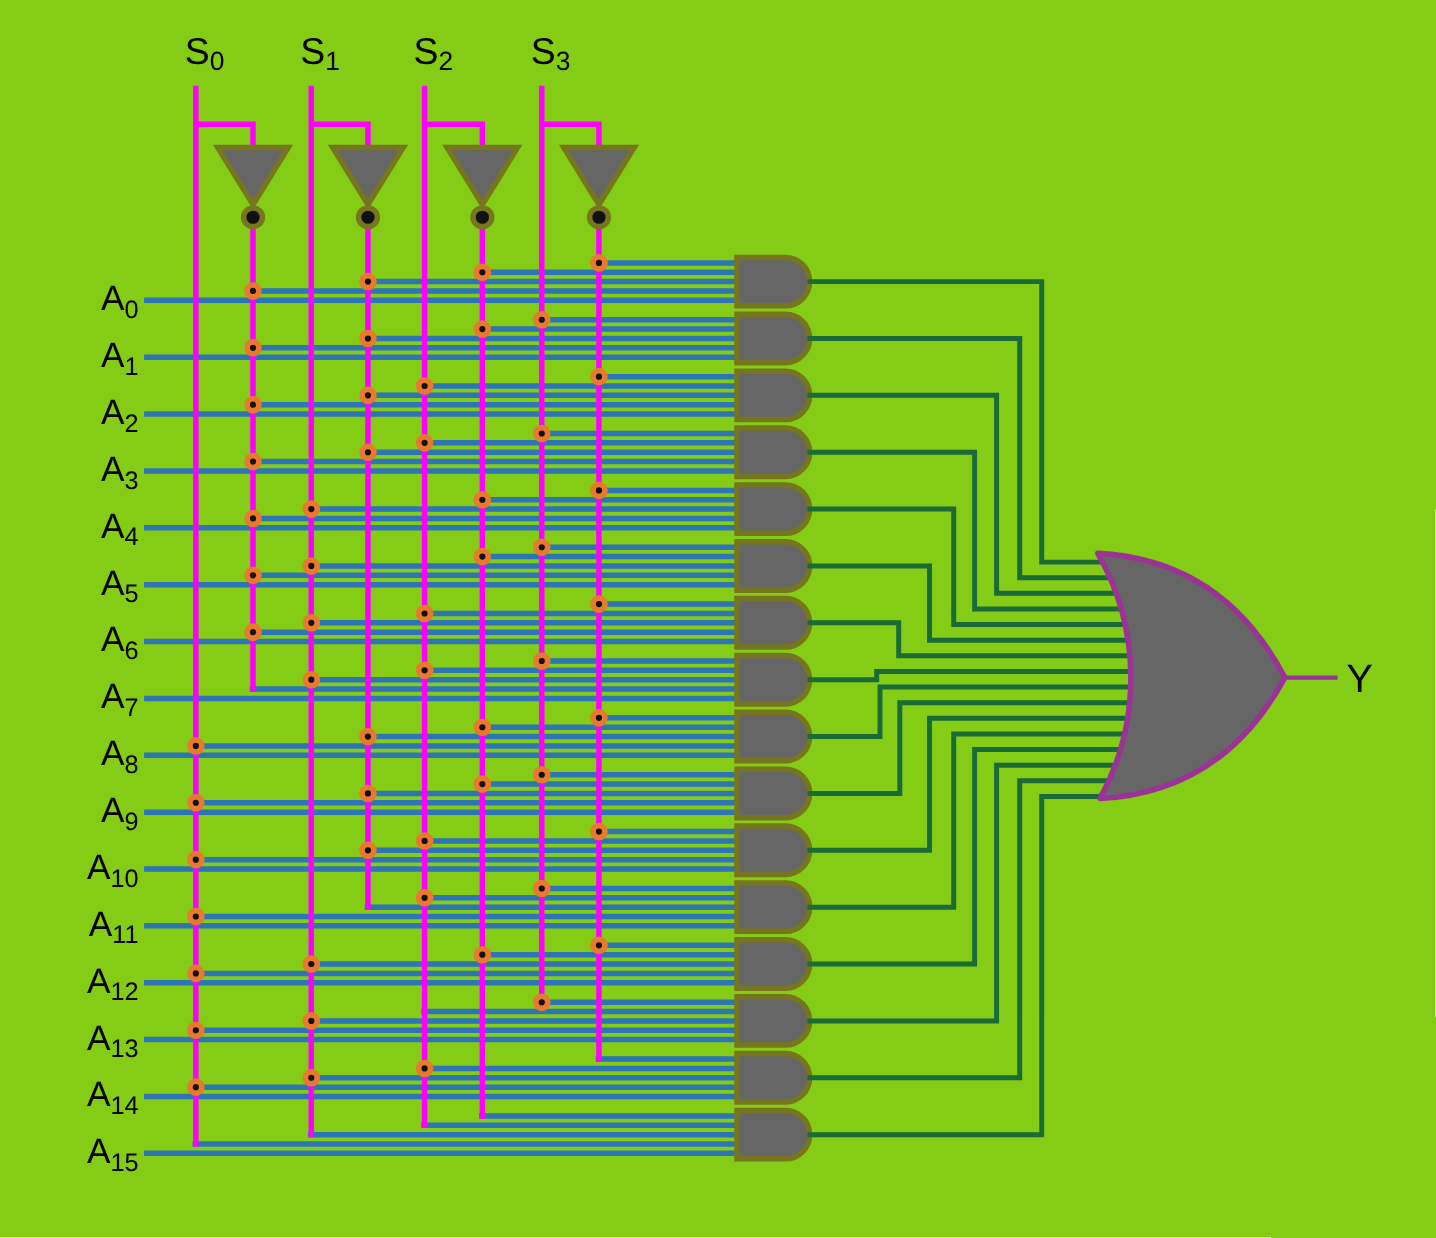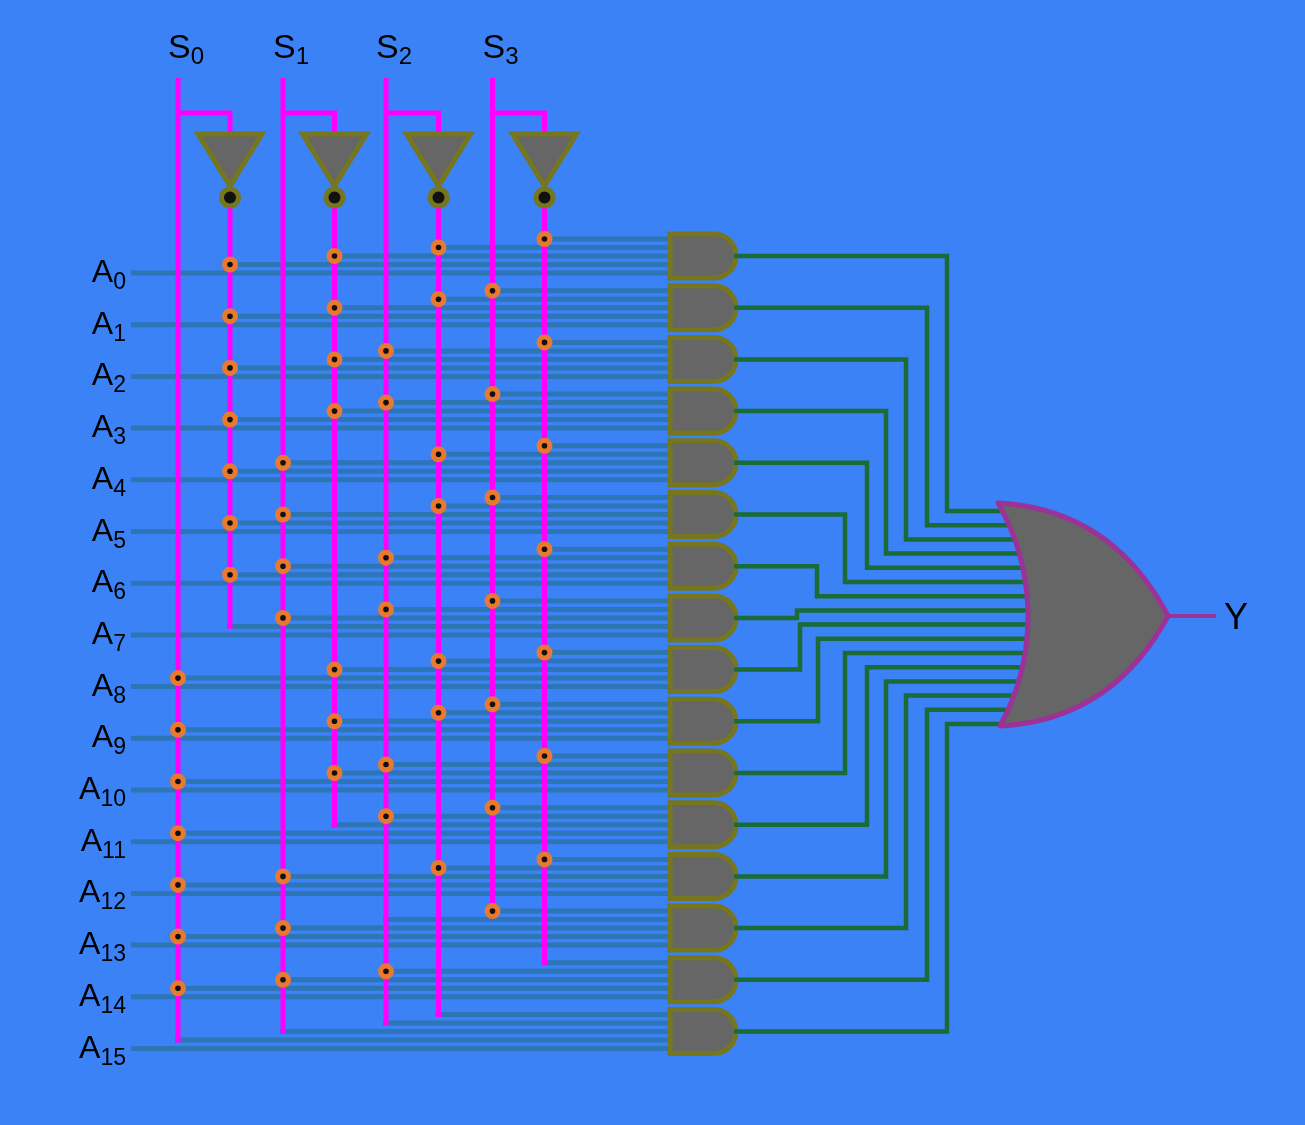--- a/index.html
+++ b/index.html
@@ -1,16 +1,16 @@
 <!DOCTYPE html>
 <html><head>
 <meta charset="utf-8">
 <style>
   html,body{margin:0;padding:0;background:#ffffff;}
-  #stage{position:relative;width:1305px;height:1125px;background:#3b82f6;overflow:hidden;}
+  #stage{position:relative;width:1305px;height:1125px;background:#84cc16;overflow:hidden;}
   svg{display:block;}
   text{font-family:"Liberation Sans","DejaVu Sans",sans-serif;fill:#000000;}
 </style>
 </head>
 <body>
 
 <div id="stage">
   <svg id="diagram" width="1305" height="1125" viewBox="0 0 1305 1125">
     <g id="layer-blue">
         <line x1="541.5" y1="239" x2="675" y2="239" stroke="#2e75b5" stroke-width="5"></line>

